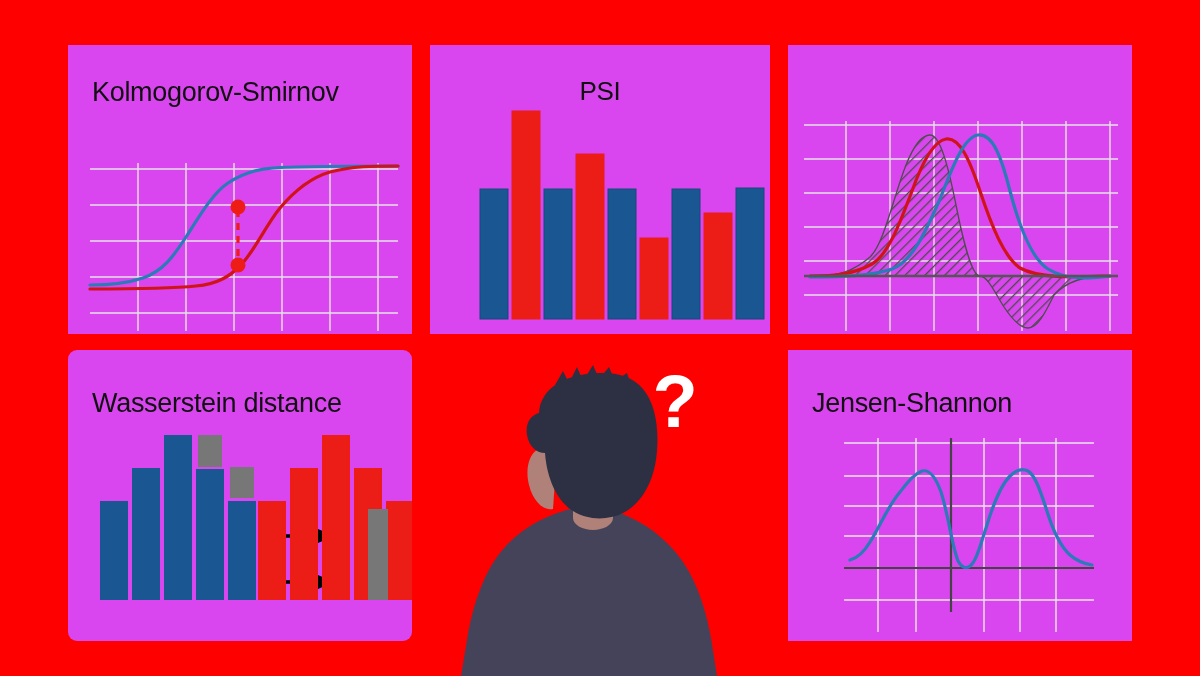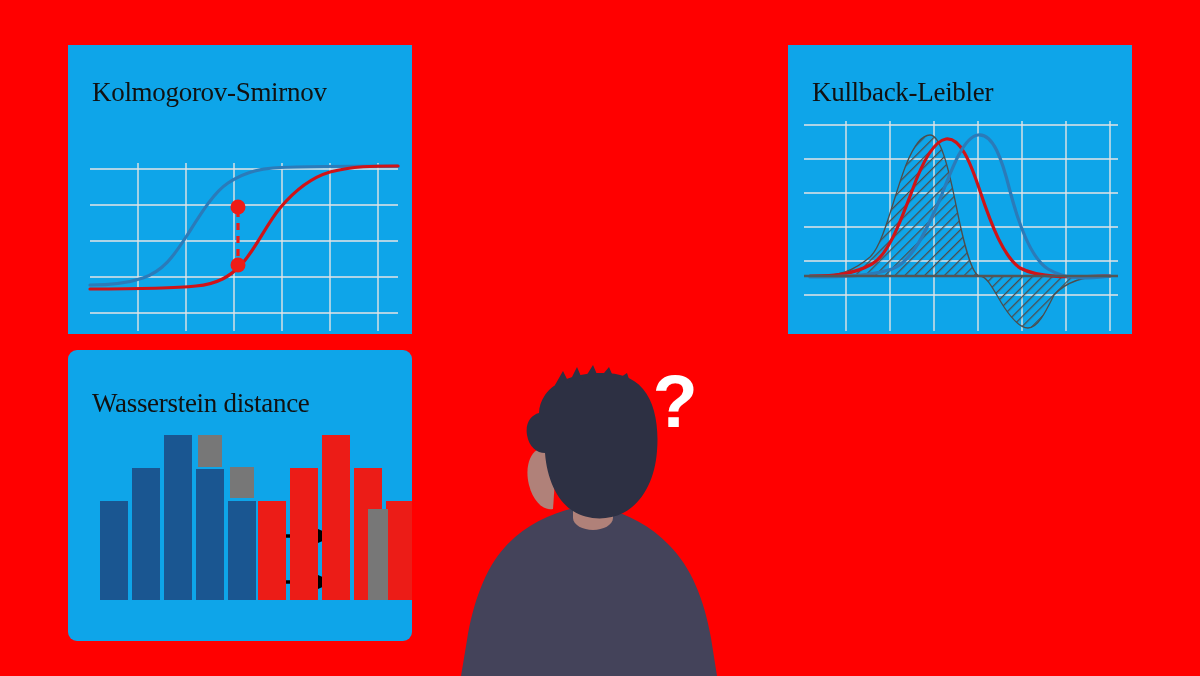--- a/index.html
+++ b/index.html
@@ -17,24 +17,23 @@
   }
   #stage {
     position: absolute;
     inset: 0;
     width: 1200px;
     height: 676px;
     background: #ff0000;
   }
   .panel {
     position: absolute;
-    background: #0ea5e9;
+    background: #d946ef;
     box-sizing: border-box;
     overflow: hidden;
-    font-family: Liberation Serif, serif;
   }
   
   .panel.p-ks  { left: 68px;  top: 45px;  width: 344px; height: 289px; }
   .panel.p-psi { left: 430px; top: 45px;  width: 340px; height: 289px; }
   .panel.p-kl  { left: 788px; top: 45px;  width: 344px; height: 289px; }
   
   .panel.p-ws  { left: 68px;  top: 350px; width: 344px; height: 291px; border-radius: 9px; }
   .panel.p-js  { left: 788px; top: 350px; width: 344px; height: 291px; }
 
   .panel-title {
@@ -116,23 +115,38 @@
                C 230,121 265,121 330,121"></path>
       <path fill="none" stroke="#d01317" stroke-width="3.2" stroke-linecap="round" stroke-linejoin="round" d="M 22,244 C 60,244 100,244 128,241 C 150,239 162,231 172,221
                C 186,207 198,180 212,163 C 228,144 245,132 262,127
                C 285,121 305,121 330,121"></path>
       <line x1="170" y1="165" x2="170" y2="218" stroke="#ee1c17" stroke-width="3.2" stroke-dasharray="7 6"></line>
       <circle cx="170" cy="162" r="7.5" fill="#ee1c17"></circle>
       <circle cx="170" cy="220" r="7.5" fill="#ee1c17"></circle>
     </svg>
   </div>
 
+  <div class="panel p-psi">
+    <div class="panel-title title-center">PSI</div>
+    <svg class="plot" viewBox="0 0 340 289" preserveAspectRatio="none">
+      <g>
+        <rect x="50" y="144" width="28" height="130" fill="#1a5691" stroke="#14497c" stroke-width="1"></rect>
+        <rect x="82" y="66" width="28" height="208" fill="#ec1c17" stroke="#ec1c17" stroke-width="1"></rect>
+        <rect x="114" y="144" width="28" height="130" fill="#1a5691" stroke="#14497c" stroke-width="1"></rect>
+        <rect x="146" y="109" width="28" height="165" fill="#ec1c17" stroke="#ec1c17" stroke-width="1"></rect>
+        <rect x="178" y="144" width="28" height="130" fill="#1a5691" stroke="#14497c" stroke-width="1"></rect>
+        <rect x="210" y="193" width="28" height="81" fill="#ec1c17" stroke="#ec1c17" stroke-width="1"></rect>
+        <rect x="242" y="144" width="28" height="130" fill="#1a5691" stroke="#14497c" stroke-width="1"></rect>
+        <rect x="274" y="168" width="28" height="106" fill="#ec1c17" stroke="#ec1c17" stroke-width="1"></rect>
+        <rect x="306" y="143" width="28" height="131" fill="#1a5691" stroke="#14497c" stroke-width="1"></rect>
+      </g>
+    </svg>
+  </div>
 
   <div class="panel p-kl">
-    <div class="panel-title title-left">Kullback-Leibler</div>
     <svg class="plot" viewBox="0 0 344 289" preserveAspectRatio="none">
       <defs>
         <pattern id="klHatch" width="7" height="7" patternTransform="rotate(45)" patternUnits="userSpaceOnUse">
           <line x1="0" y1="0" x2="0" y2="7" stroke="#4d4d4d" stroke-width="2.6"></line>
         </pattern>
       </defs>
       <g stroke="#e4e4e4" stroke-width="1.4">
         <line x1="16" y1="80" x2="330" y2="80"></line>
         <line x1="16" y1="114" x2="330" y2="114"></line>
         <line x1="16" y1="148" x2="330" y2="148"></line>
@@ -189,20 +203,45 @@
       </g>
       <g>
         <rect x="362" y="159" width="24" height="91" fill="#777777"></rect>
       </g>
     </svg>
     <svg class="plot" viewBox="0 0 344 291" preserveAspectRatio="none" style="pointer-events:none;">
       <rect x="300" y="159" width="20" height="91" fill="#777777"></rect>
     </svg>
   </div>
 
+  <div class="panel p-js">
+    <div class="panel-title title-left">Jensen-Shannon</div>
+    <svg class="plot" viewBox="0 0 344 291" preserveAspectRatio="none">
+      <g stroke="#e8e8e8" stroke-width="1.4">
+        <line x1="56" y1="93" x2="306" y2="93"></line>
+        <line x1="56" y1="126" x2="306" y2="126"></line>
+        <line x1="56" y1="156" x2="306" y2="156"></line>
+        <line x1="56" y1="186" x2="306" y2="186"></line>
+        <line x1="56" y1="250" x2="306" y2="250"></line>
+        <line x1="90" y1="88" x2="90" y2="282"></line>
+        <line x1="128" y1="88" x2="128" y2="282"></line>
+        <line x1="196" y1="88" x2="196" y2="282"></line>
+        <line x1="232" y1="88" x2="232" y2="282"></line>
+        <line x1="268" y1="88" x2="268" y2="282"></line>
+      </g>
+      <line x1="56" y1="218" x2="306" y2="218" stroke="#444444" stroke-width="2.2"></line>
+      <line x1="163" y1="88" x2="163" y2="262" stroke="#444444" stroke-width="2.2"></line>
+      <path fill="none" stroke="#2b7bb9" stroke-width="3.2" stroke-linecap="round" stroke-linejoin="round" d="M 62,210 C 70,208 76,202 82,192 C 92,176 100,156 112,142
+               C 120,132 126,124 134,121 C 142,119 148,128 153,142
+               C 160,163 164,196 170,211 C 174,218 178,219 182,216
+               C 188,212 192,196 198,178 C 204,158 212,136 222,126
+               C 228,120 234,118 240,121 C 247,125 252,140 258,158
+               C 264,178 272,196 282,205 C 290,212 298,214 304,215"></path>
+    </svg>
+  </div>
 
   <div id="person">
     <svg viewBox="0 0 300 321" preserveAspectRatio="none">
 
       <path fill="#44435a" d="M 123,152 C 96,158 70,170 50,192 C 30,214 18,248 12,285
                L 6,321 L 262,321 L 256,283 C 249,244 236,212 214,190
                C 195,170 170,158 146,152 Z"></path>
 
       <path fill="#b08179" d="M 118,122 L 118,163 C 118,170 128,175 138,175
                C 148,175 158,170 158,163 L 158,122 Z"></path>

